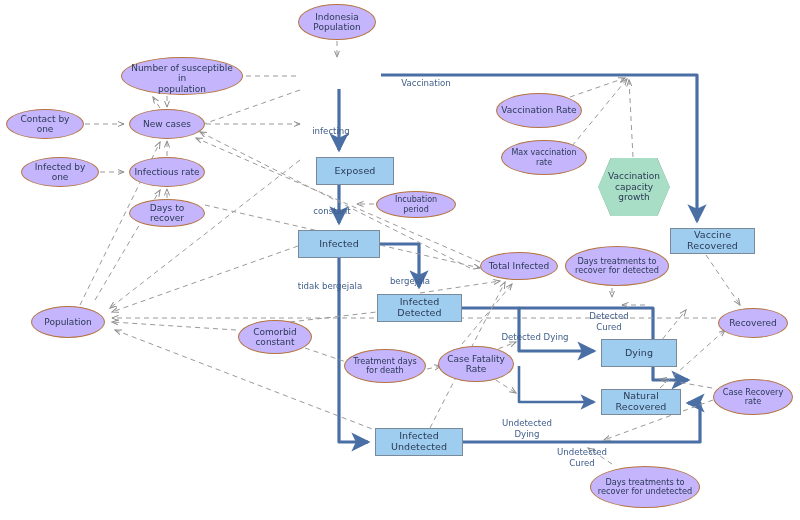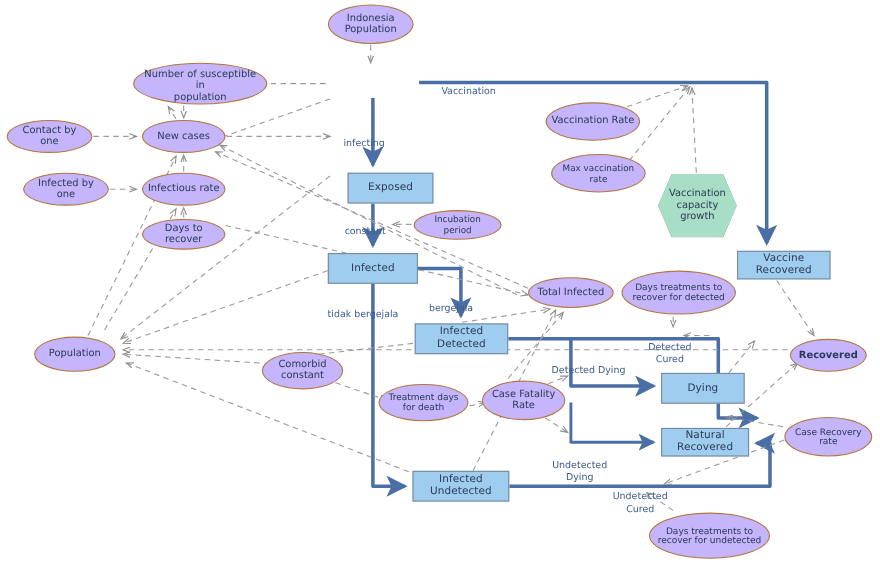--- a/index.html
+++ b/index.html
@@ -214,21 +214,21 @@
 constant</span>
   </div>
   <div class="node node-var" style="left:344px;top:349px;width:82px;height:34px;font-size:8.2px;">
     <span style="white-space:pre-line">Treatment days
 for death</span>
   </div>
   <div class="node node-var" style="left:438px;top:346px;width:76px;height:36px;">
     <span style="white-space:pre-line">Case Fatality
 Rate</span>
   </div>
-  <div class="node node-var" style="left:718px;top:308px;width:70px;height:30px;font-weight:bold;">
+  <div class="node node-var" style="left:718px;top:308px;width:70px;height:30px;">
     <span>Recovered</span>
   </div>
   <div class="node node-var" style="left:713px;top:379px;width:80px;height:36px;font-size:8.2px;">
     <span style="white-space:pre-line">Case Recovery
 rate</span>
   </div>
   <div class="node node-var" style="left:590px;top:466px;width:110px;height:42px;font-size:8.2px;">
     <span style="white-space:pre-line">Days treatments to
 recover for undetected</span>
   </div>

